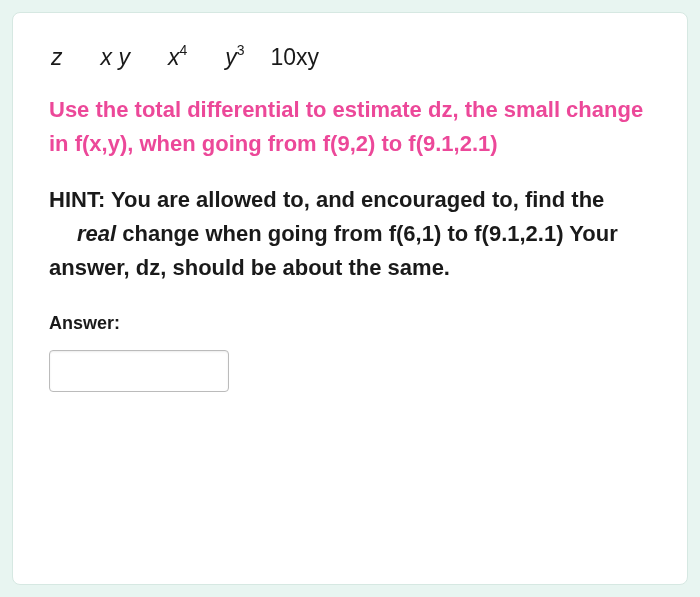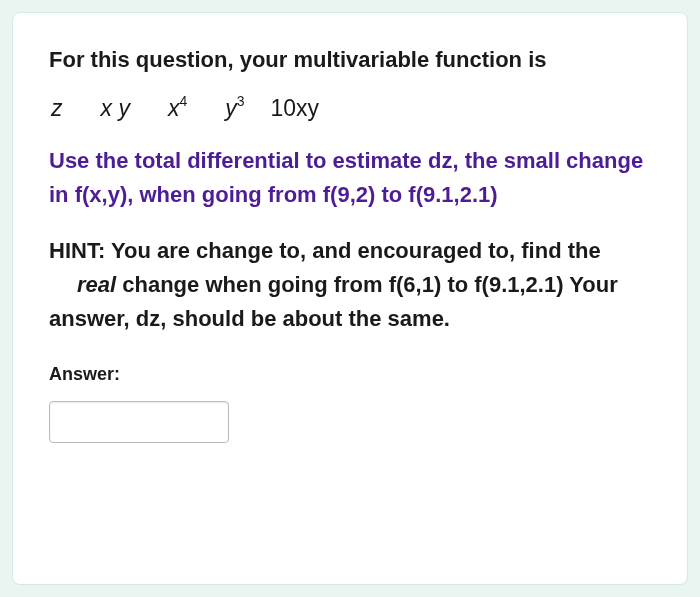--- a/index.html
+++ b/index.html
@@ -43,21 +43,21 @@
     .equation .xy { font-style: italic; margin-left: 12px; }
     .equation sup {
       font-size: 14px;
       vertical-align: super;
       position: relative;
       top: -1px;
     }
     .body-text {
       font-weight: 700;
       font-size: 22px;
-      color: #4c1d95;
+      color: #ec4899;
       line-height: 1.55;
       margin-bottom: 22px;
     }
     .hint {
       font-weight: 700;
       font-size: 22px;
       color: #1a1a1a;
       line-height: 1.55;
       margin-bottom: 28px;
     }
@@ -79,33 +79,32 @@
       padding: 6px 10px;
       font-size: 18px;
       box-shadow: inset 0 1px 2px rgba(0,0,0,0.08);
     }
   </style>
 </head>
 <body>
 
 <div class="question-card">
 
-  <p class="intro">For this question, your multivariable function is</p>
 
   <div class="equation">
     <span class="z term">z</span>
     <span class="xy term">x y</span>
     <span class="term"><span class="xy">x</span><sup>4</sup></span>
     <span class="term"><span class="xy">y</span><sup>3</sup></span>
     <span class="term"><span>10xy</span></span>
   </div>
 
   <p class="body-text">Use the total differential to estimate dz, the small change in f(x,y), when going from f(9,2) to f(9.1,2.1)</p>
 
   <p class="hint">
-    <span>HINT: You are change to, and encouraged to, find the </span><span class="real">real</span><span> change when going from f(6,1) to f(9.1,2.1) Your answer, dz, should be about the same.</span>
+    <span>HINT: You are allowed to, and encouraged to, find the </span><span class="real">real</span><span> change when going from f(6,1) to f(9.1,2.1) Your answer, dz, should be about the same.</span>
   </p>
 
   <p class="answer-label">Answer:</p>
 
   <input type="text" class="answer-input" value="" style="">
 
 </div>
 
 </body></html>

